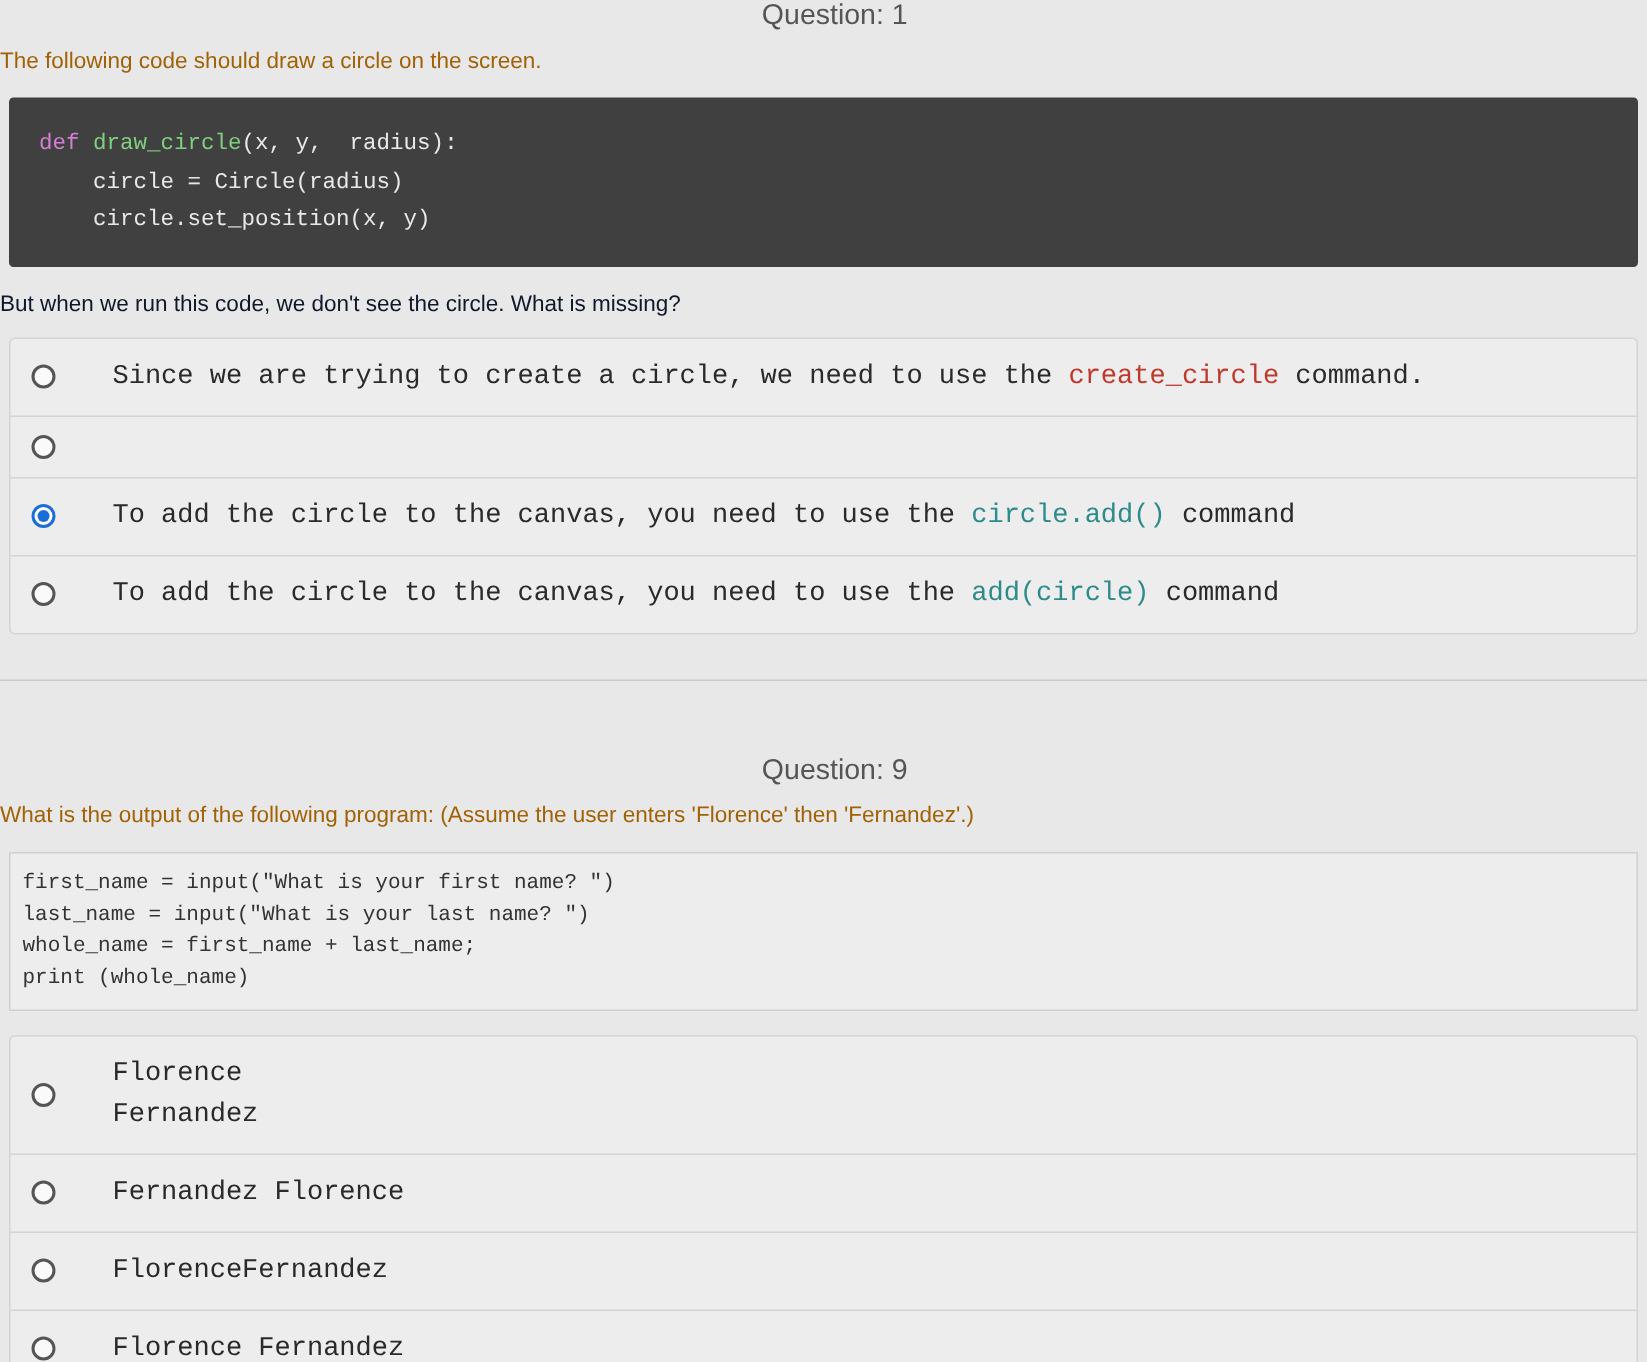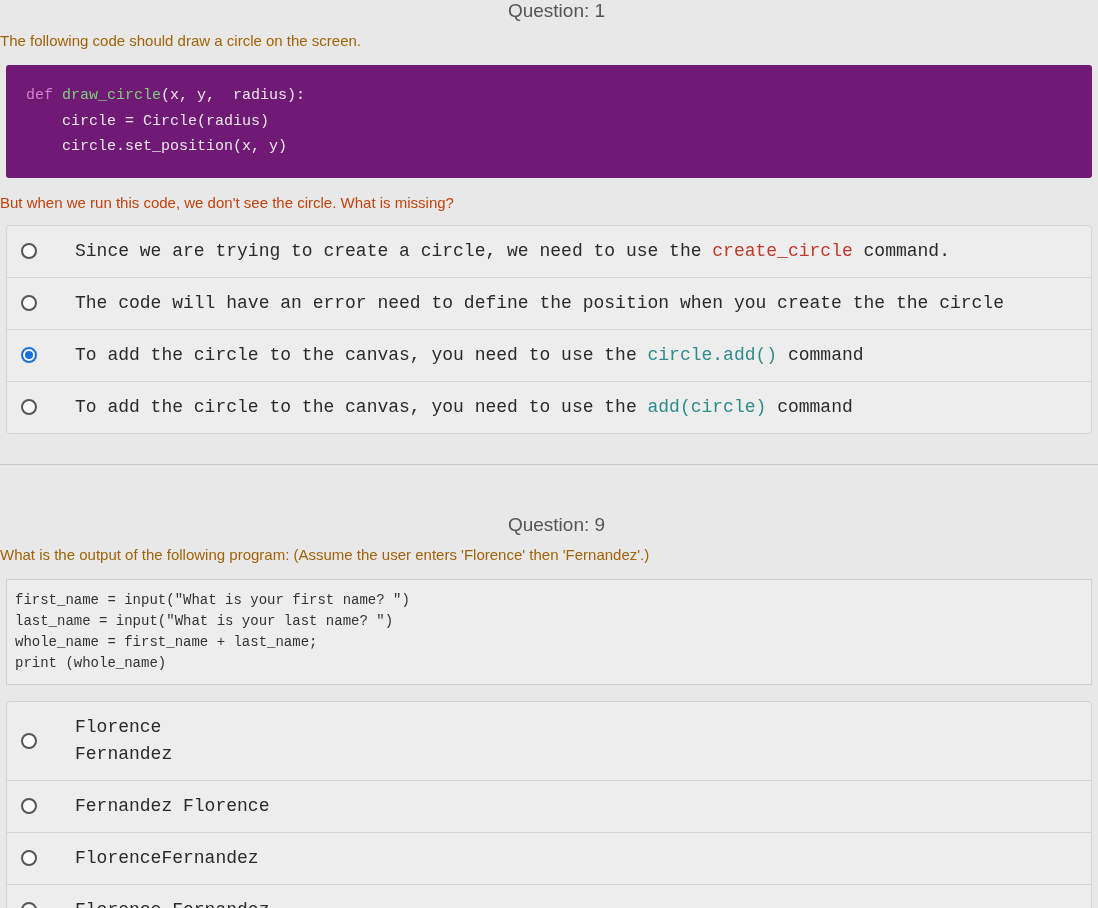--- a/index.html
+++ b/index.html
@@ -18,35 +18,35 @@
     font-weight: 400;
     margin-left: 15px;
   }
   .q-intro {
     font-size: 15px;
     color: #a16207;
     padding: 4px 0 14px 0;
     line-height: 1.4;
   }
   .code-block-dark {
-    background: #701a75;
+    background: #404040;
     color: #e8e8e8;
     padding: 18px 20px;
     margin: 0 6px 16px 6px;
     border-radius: 3px;
     font-family: "Courier New", Courier, monospace;
     font-size: 15px;
     line-height: 1.7;
     white-space: pre;
   }
   .kw-def { color: #d47fd4; }
   .kw-fn  { color: #7fcf7f; }
   .q-followup {
     font-size: 15px;
-    color: #c2410c;
+    color: #0f172a;
     padding: 0 0 14px 0;
   }
   .options {
     margin: 0 6px 30px 6px;
     border: 1px solid #d4d4d4;
     border-radius: 4px;
     background: #ededed;
   }
   .option {
     display: flex;
@@ -127,21 +127,20 @@
       <div class="option">
         <div class="radio-cell">
           <span class="radio"></span>
         </div>
         <div class="opt-text"><span>Since we are trying to create a circle, we need to use the </span><span class="inline-code-red">create_circle</span><span> command.</span></div>
       </div>
       <div class="option">
         <div class="radio-cell">
           <span class="radio"></span>
         </div>
-        <div class="opt-text">The code will have an error need to define the position when you create the the circle</div>
       </div>
       <div class="option">
         <div class="radio-cell">
           <span class="radio selected">
             <span class="dot"></span>
           </span>
         </div>
         <div class="opt-text"><span>To add the circle to the canvas, you need to use the </span><span class="inline-code-cyan">circle.add()</span><span> command</span></div>
       </div>
       <div class="option">

